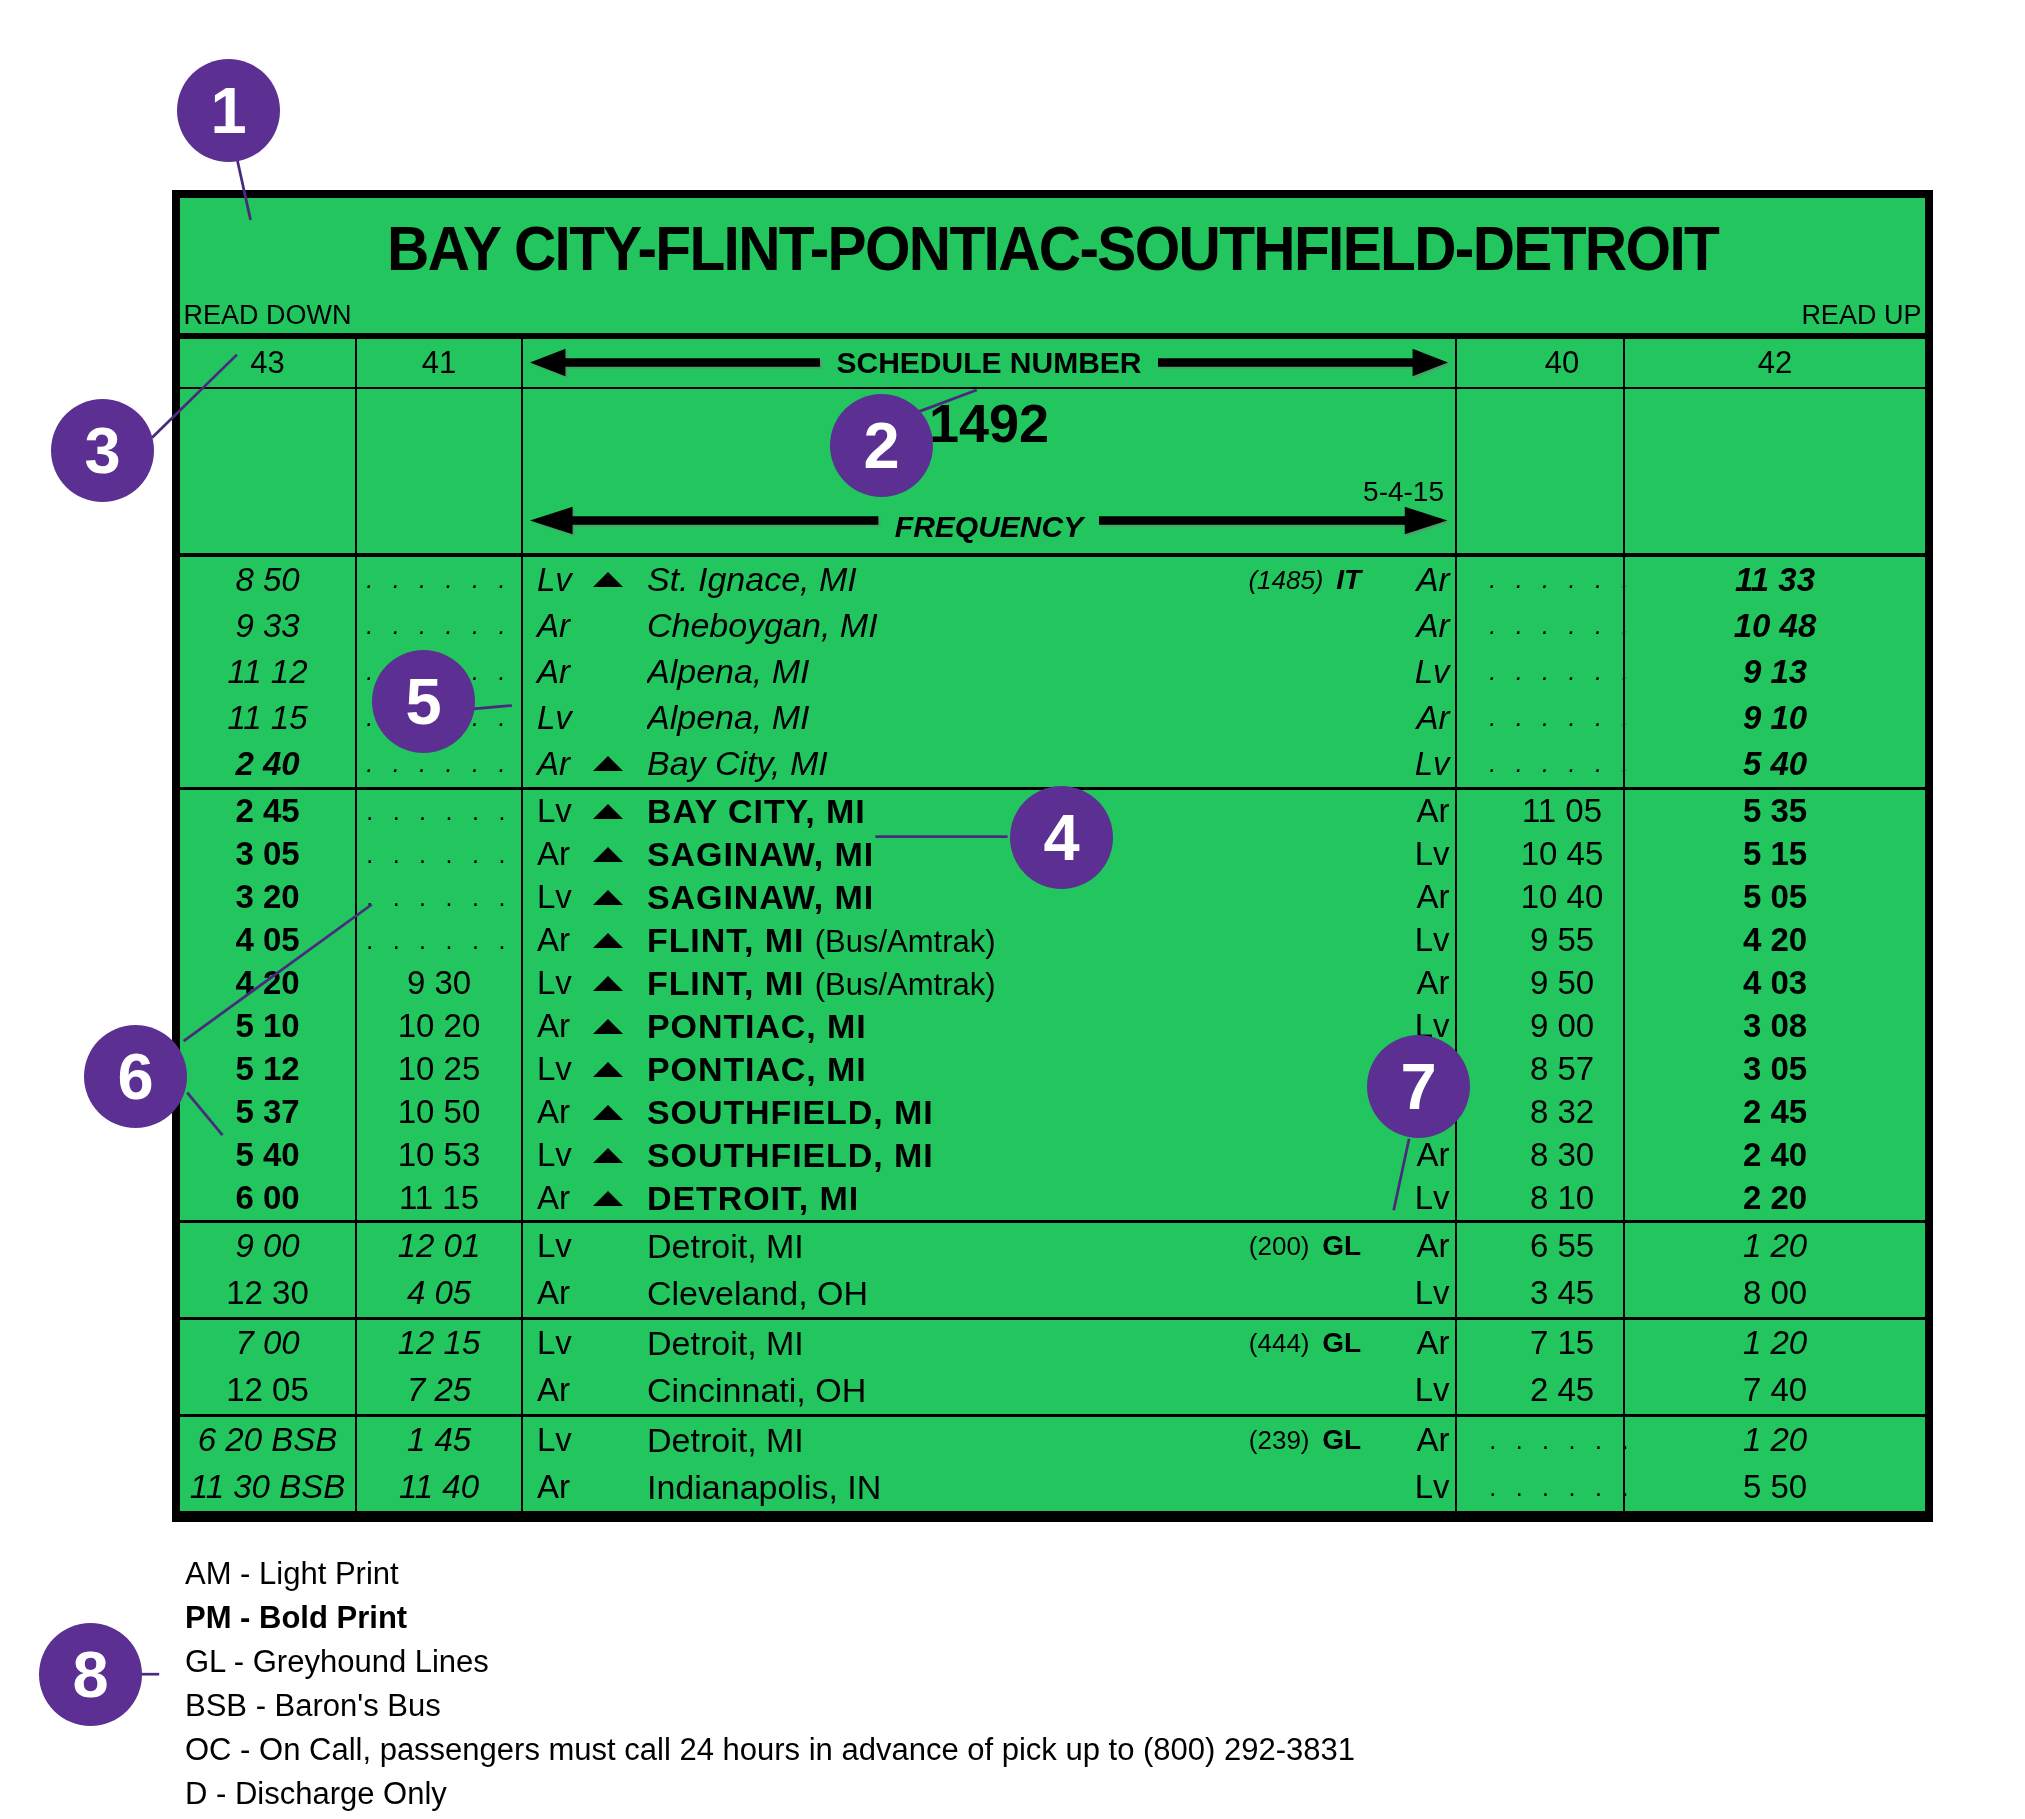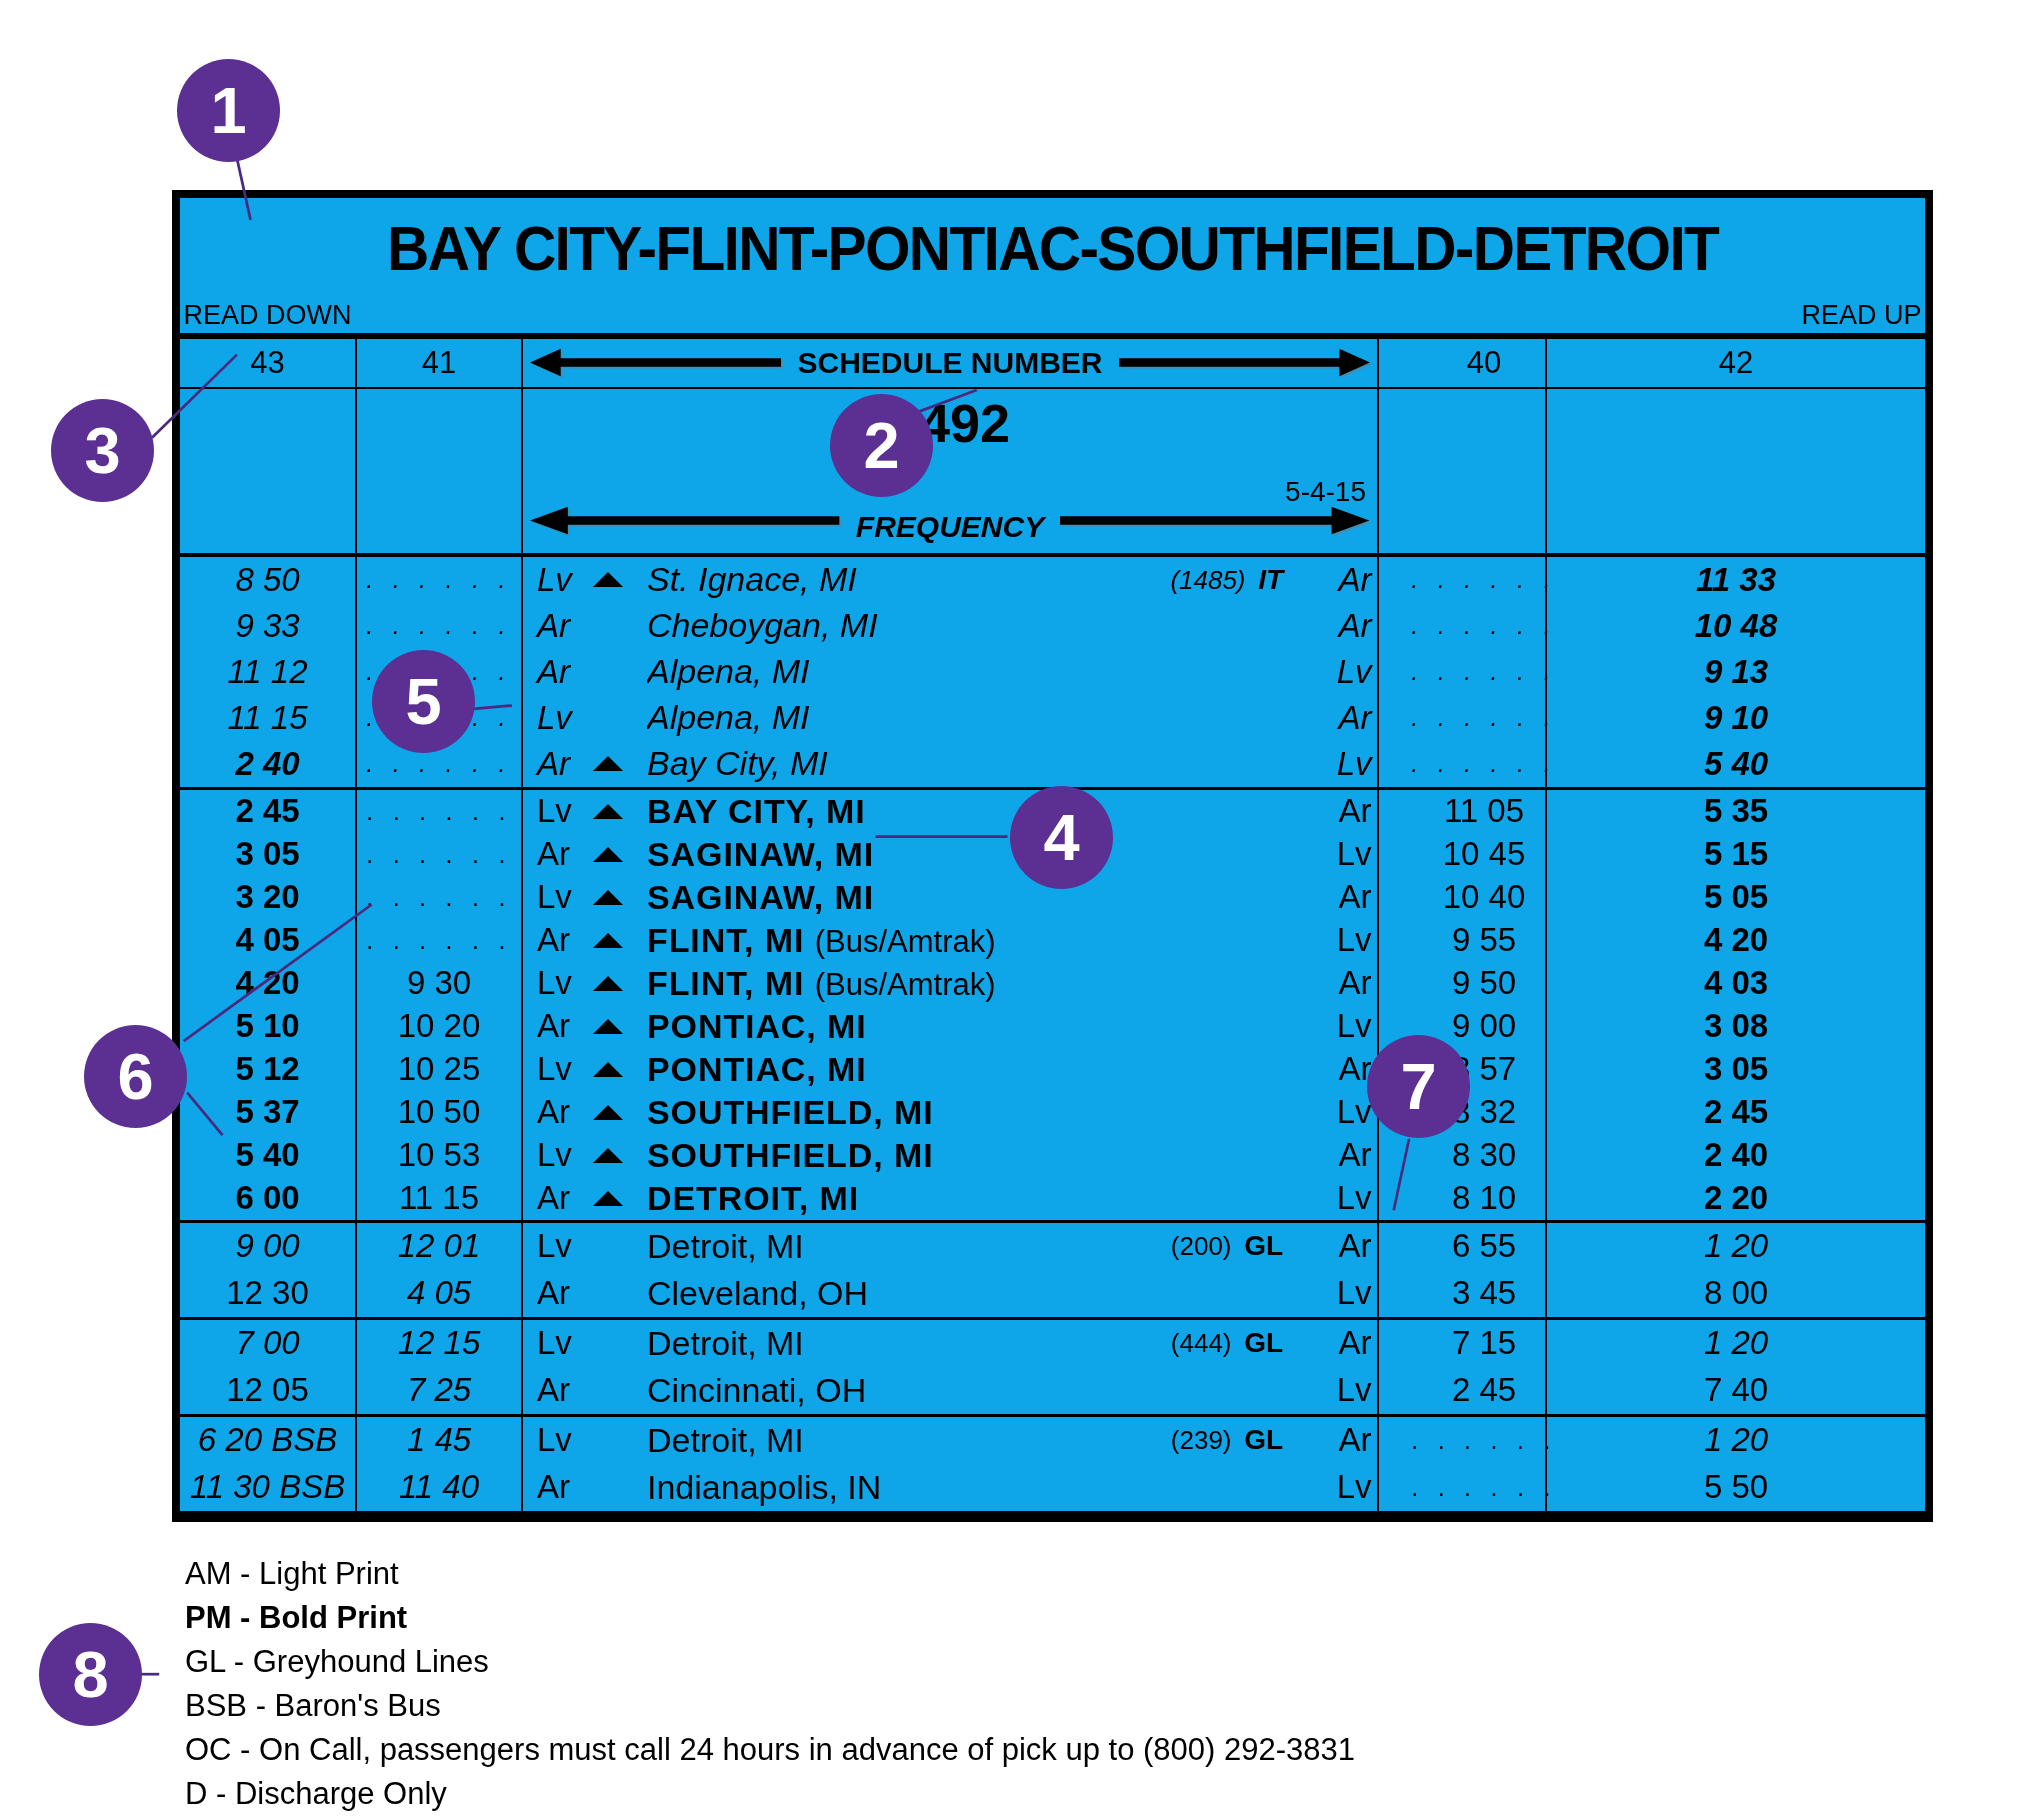--- a/index.html
+++ b/index.html
@@ -1,30 +1,30 @@
 <!DOCTYPE html>
 <html style="font-size:14.5px"><head>
 <meta charset="utf-8">
 <style>
   html,body{margin:0;padding:0;background:#ffffff;}
   .canvas{position:relative;width:2025px;height:1819px;background:#fff;overflow:hidden;
           font-family:"Liberation Sans",sans-serif;color:#000;}
   
   .tt{position:absolute;left:172px;top:190px;width:1761px;box-sizing:border-box;
-      border:8.1px solid #000;border-bottom-width:11px;background:#0ea5e9;}
+      border:8.1px solid #000;border-bottom-width:11px;background:#22c55e;}
   .title-row{height:100px;display:flex;align-items:center;justify-content:center;}
   .title-row .ttl{font-size:63px;font-weight:bold;letter-spacing:-1.8px;white-space:nowrap;
                   transform:scaleX(.93);transform-origin:center;}
   .read-row{height:33px;display:flex;justify-content:space-between;align-items:flex-end;
             padding:0 3.6px 1.8px 3.6px;border-bottom:6.3px solid #000;font-size:27px;}
   .cols{display:flex;box-sizing:border-box;}
   .cell{box-sizing:border-box;flex:none;display:flex;align-items:center;justify-content:center;}
   .c43{width:175px;}
   .c41{width:166px;border-left:2.7px solid #000;}
-  .cmid{width:856px;border-left:2.7px solid #000;}
+  .cmid{width:934px;border-left:2.7px solid #000;}
   .c40{width:168px;border-left:2.7px solid #000;padding-left:44px;}
   .c42{flex:1;border-left:2.7px solid #000;}
   .colhead{height:50px;border-bottom:2.7px solid #000;font-size:31px;}
   .freq-row{height:168px;border-bottom:4.5px solid #000;}
   .freq-mid{position:relative;display:block;}
   .big-num{position:absolute;top:3.6px;left:0;right:0;text-align:center;
            font-size:54px;font-weight:bold;}
   .eff-date{position:absolute;top:87px;right:11px;font-size:28px;}
   .hdr-flex{display:flex;align-items:center;width:100%;padding:0 7.2px;box-sizing:border-box;}
   .arr{flex:1;display:flex;align-items:center;filter:drop-shadow(2.7px 2.7px 0 rgba(120,120,120,.45));}

